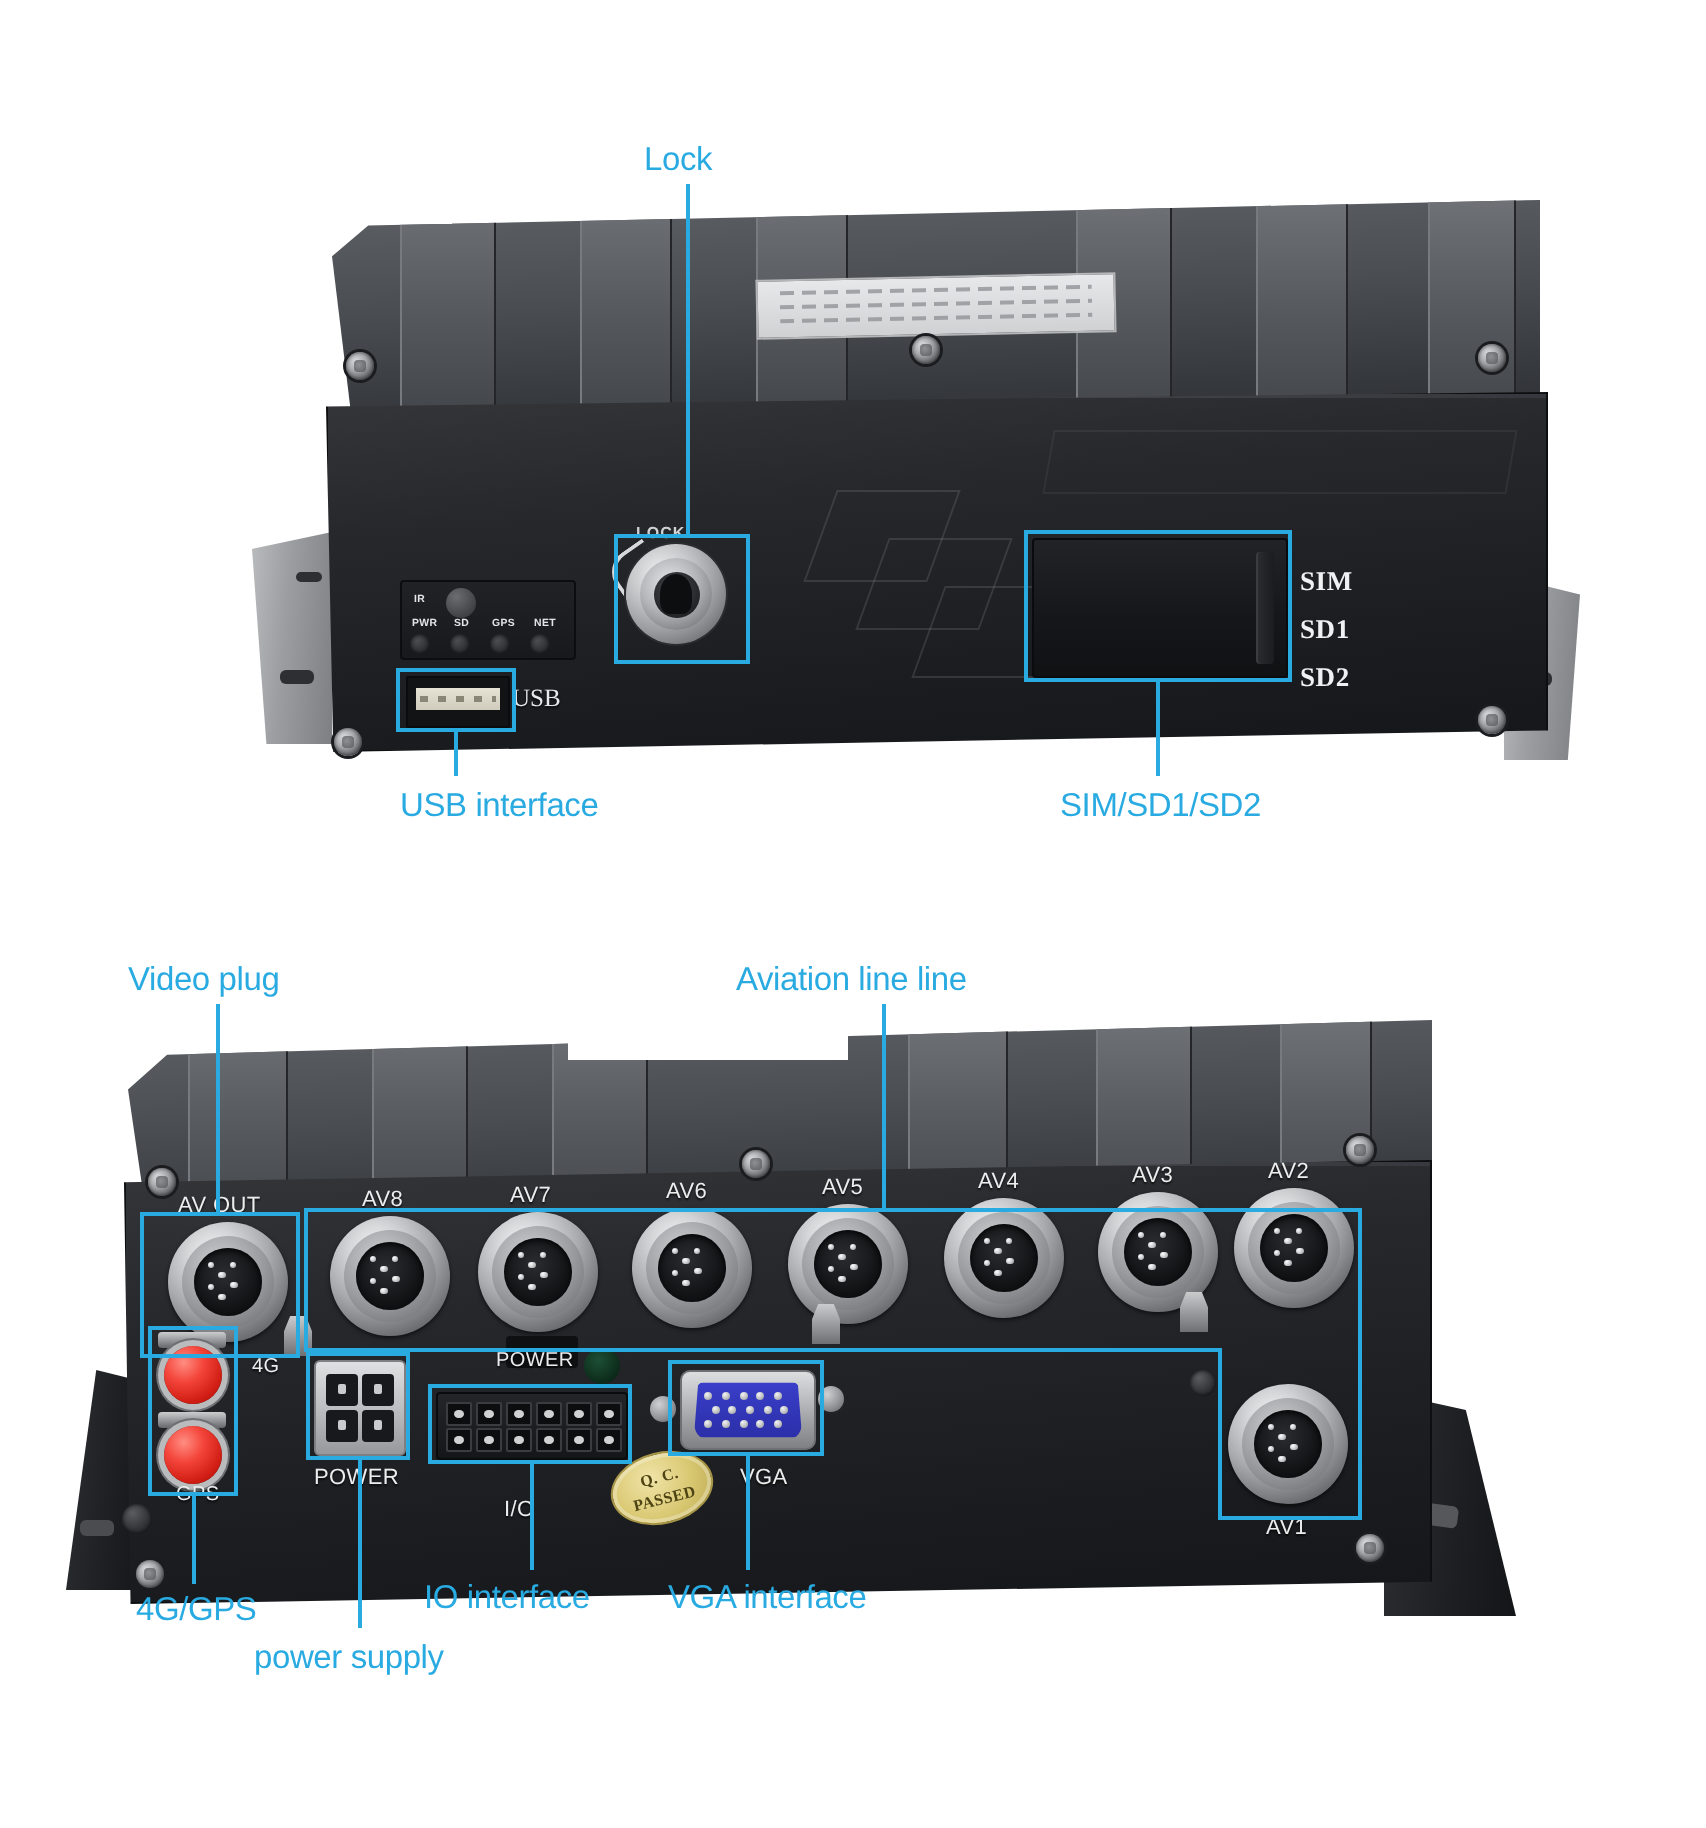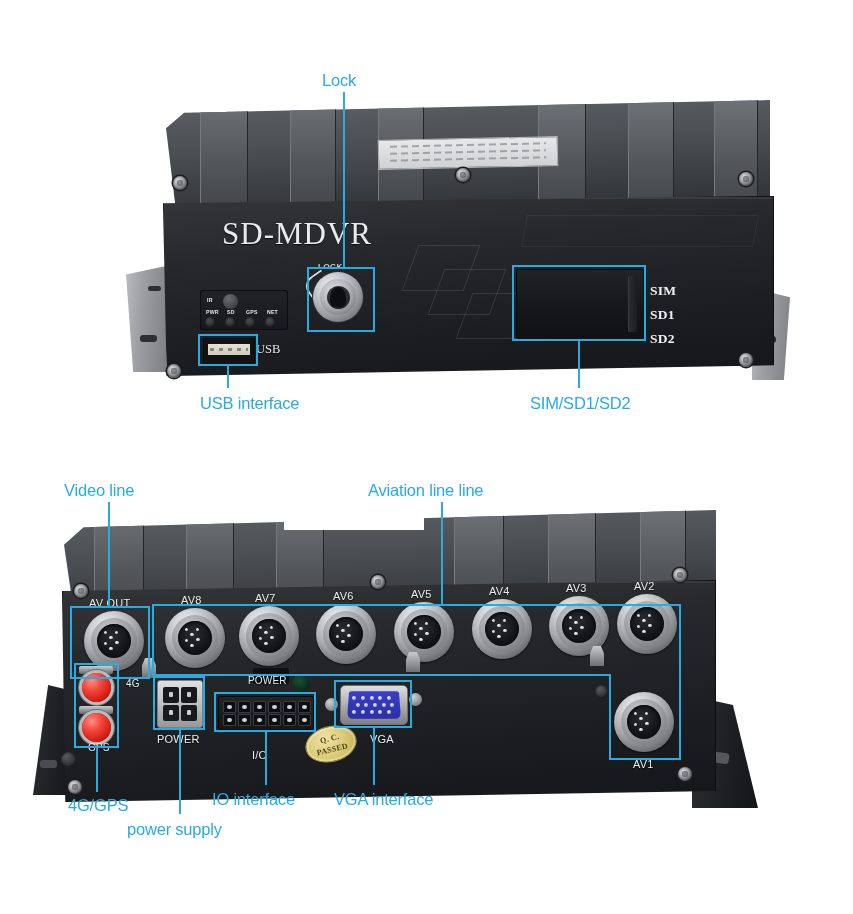--- a/index.html
+++ b/index.html
@@ -470,21 +470,20 @@
       <div class="emboss" style="left:300px; top:96px;  width:60px; height:44px;"></div>
       <div class="emboss" style="left:360px; top:18px; width:230px; height:30px; transform:skewX(-10deg); opacity:.5;"></div>
     </div>
 
     <div class="screw" style="left:173px; top:176px; width:14px; height:14px;"></div>
     <div class="screw" style="left:456px; top:168px; width:14px; height:14px;"></div>
     <div class="screw" style="left:739px; top:172px; width:14px; height:14px;"></div>
     <div class="screw" style="left:167px; top:364px; width:14px; height:14px;"></div>
     <div class="screw" style="left:739px; top:353px; width:14px; height:14px;"></div>
 
-    <div class="brand" style="left:222px; top:216px;">SD-MDVR</div>
 
     <div class="led-panel" style="left:200px; top:290px; width:86px; height:38px;">
       <div class="led-txt" style="left:6px; top:6px;">IR</div>
       <div class="ir-lens" style="left:22px; top:3px; width:15px; height:15px;"></div>
 
       <div class="led-txt" style="left:5px;  top:18px;">PWR</div>
       <div class="led-txt" style="left:26px; top:18px;">SD</div>
       <div class="led-txt" style="left:45px; top:18px;">GPS</div>
       <div class="led-txt" style="left:66px; top:18px;">NET</div>
 
@@ -744,21 +743,21 @@
     <div class="av-txt" style="left:370px; top:303px; font-size:11px;">VGA</div>
 
     <div class="qc" style="left:305px; top:296px; width:50px; height:34px;">
       <div class="qc-txt" style="top:7px;">Q. C.</div>
       <div class="qc-txt" style="top:18px;">PASSED</div>
     </div>
 
     <div class="standoff" style="left:61px;  top:322px; width:15px; height:15px;"></div>
     <div class="standoff" style="left:595px; top:255px; width:13px; height:13px;"></div>
 
-    <div class="anno-label" style="left:64px; top:51px;">Video line</div>
+    <div class="anno-label" style="left:64px; top:51px;">Video plug</div>
     <div class="anno-line v" style="left:108px; top:72px; height:104px;"></div>
     <div class="anno-box" style="left:70px; top:176px; width:80px; height:73px;"></div>
 
     <div class="anno-label" style="left:368px; top:51px;">Aviation line line</div>
     <div class="anno-line v" style="left:441px; top:72px; height:103px;"></div>
 
     <div class="anno-line h" style="left:152px; top:174px; width:529px;"></div>
     <div class="anno-line v" style="left:152px; top:174px; height:72px;"></div>
     <div class="anno-line h" style="left:152px; top:244px; width:457px;"></div>
     <div class="anno-line v" style="left:609px; top:244px; height:86px;"></div>

